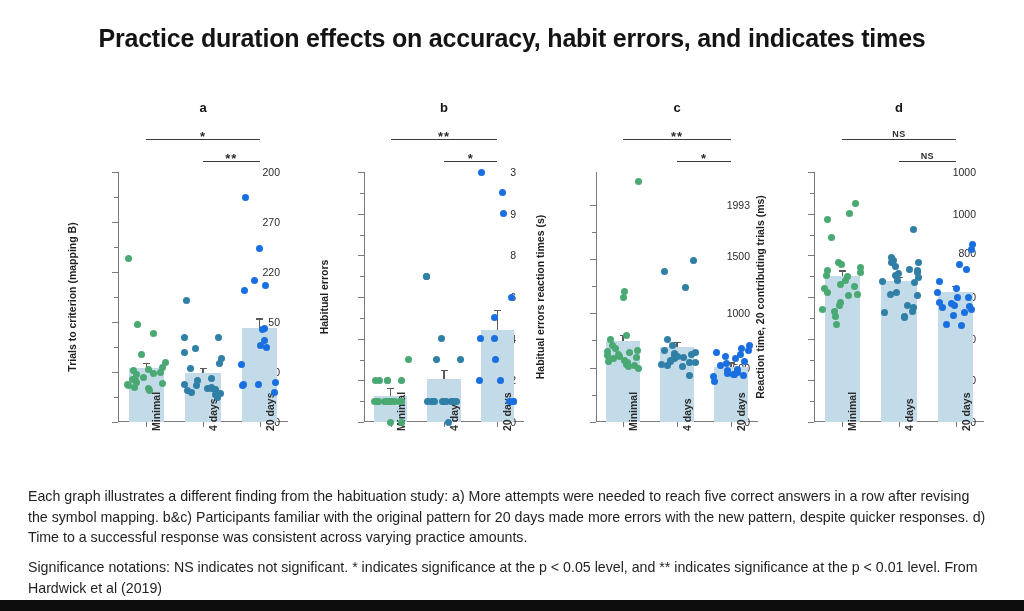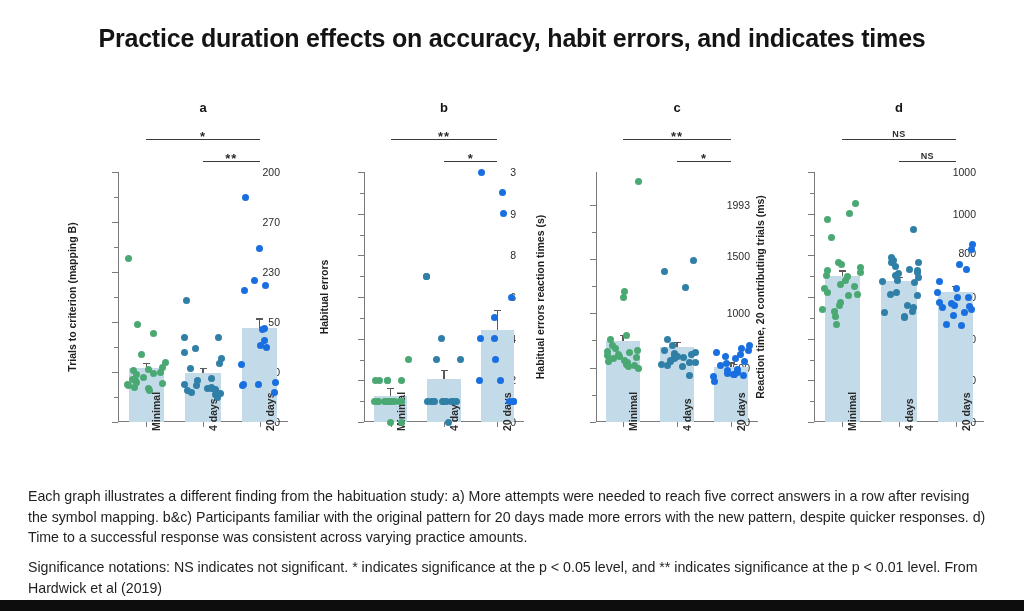--- a/index.html
+++ b/index.html
@@ -204,21 +204,21 @@
       <div class="plot" style="left: 58px; top: 72px; width: 170px; height: 250px;">
         <div class="axis-y-line"></div>
         <div class="axis-x-line"></div>
         <div class="tick major" style="top: 250px;"></div>
         <div class="tick-label" style="top: 250px;">0</div>
         <div class="tick major" style="top: 200px;"></div>
         <div class="tick-label" style="top: 200px;">40</div>
         <div class="tick major" style="top: 150px;"></div>
         <div class="tick-label" style="top: 150px;">50</div>
         <div class="tick major" style="top: 100px;"></div>
-        <div class="tick-label" style="top: 100px;">230</div>
+        <div class="tick-label" style="top: 100px;">220</div>
         <div class="tick major" style="top: 50px;"></div>
         <div class="tick-label" style="top: 50px;">270</div>
         <div class="tick major" style="top: 0px;"></div>
         <div class="tick-label" style="top: 0px;">200</div>
         <div class="tick minor" style="top: 225px;"></div>
         <div class="tick minor" style="top: 175px;"></div>
         <div class="tick minor" style="top: 125px;"></div>
         <div class="tick minor" style="top: 75px;"></div>
         <div class="tick minor" style="top: 25px;"></div>
         <div class="bar" style="left: 10.7667px; width: 35.1333px; height: 53.75px; background: rgb(195, 219, 232);"></div>

